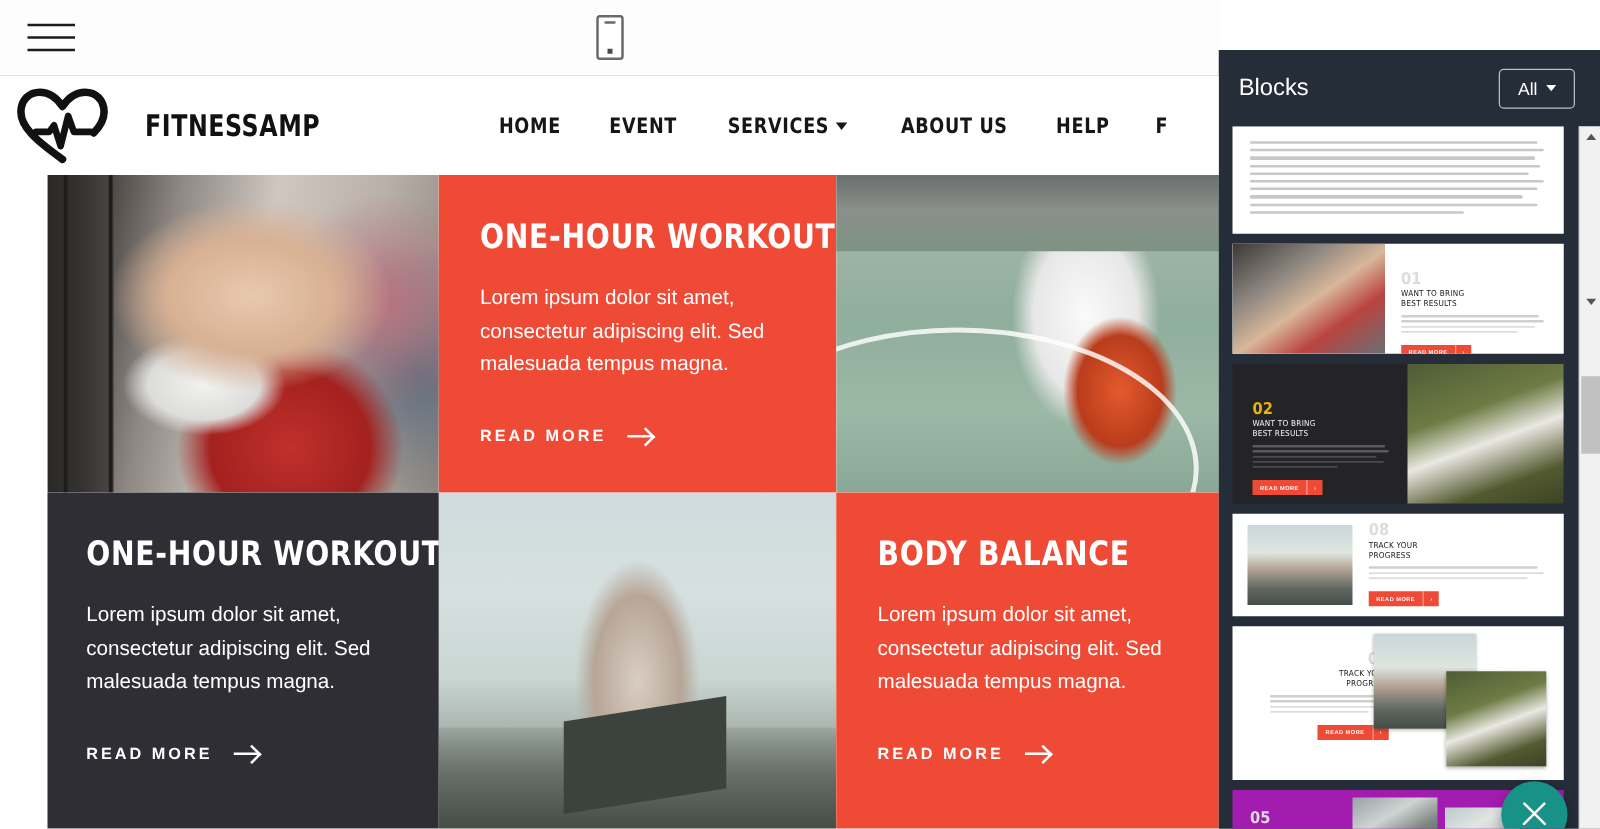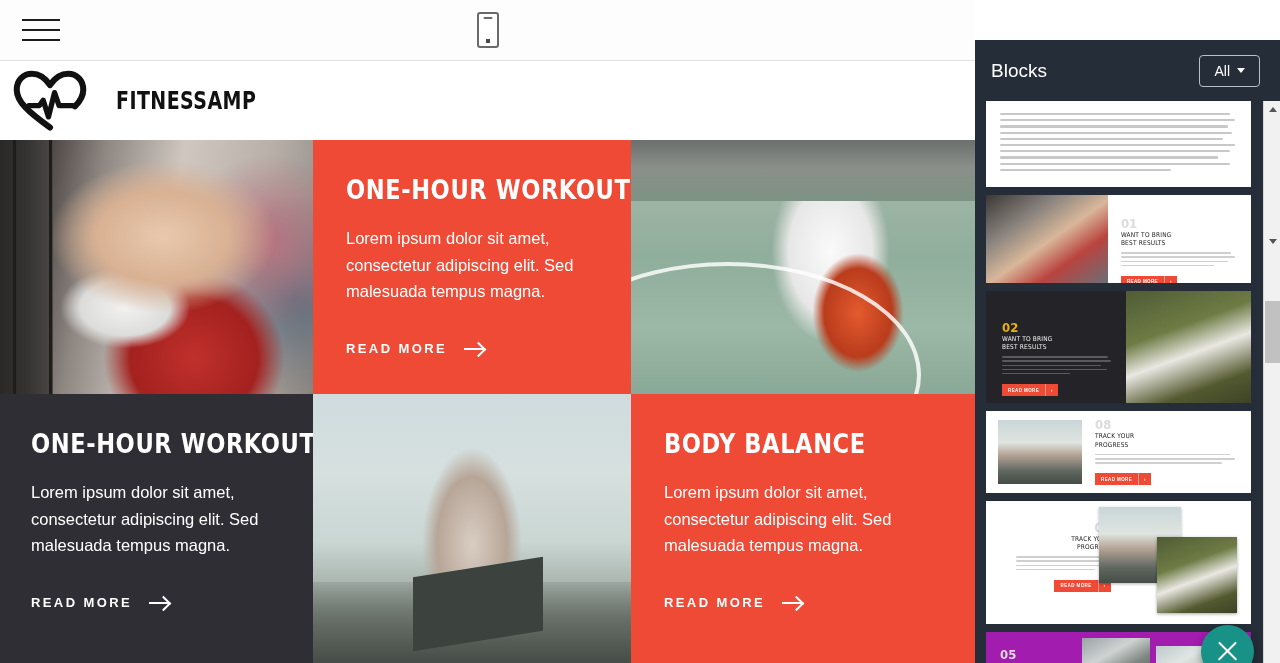--- a/index.html
+++ b/index.html
@@ -102,20 +102,21 @@
   }
 
   
   .grid {
     position: relative;
     width: 1159px;
     height: 523px;
     display: grid;
     grid-template-columns: 313px 318px 344px;
     grid-template-rows: 254px 269px;
+    margin-left: 38px;
   }
   .cell { position: relative; overflow: hidden; }
 
   .cell-orange { background: #ef4a35; }
   .cell-dark   { background: #2e2e34; }
 
   .cell-pad { padding: 34px 33px 0 33px; }
   .cell-pad-lg { padding: 34px 33px 0 31px; }
 
   .eyebrow {
@@ -407,20 +408,41 @@
     </div>
 
     <div class="site-header">
       <div class="brand">
         <svg class="brand-mark" viewBox="0 0 100 82">
           <path d="M50 76 C22 56 6 42 6 26 C6 13 15 5 26 5 C36 5 44 11 50 20 C56 11 64 5 74 5 C85 5 94 13 94 26 C94 34 90 41 83 48" fill="none" stroke="#111" stroke-width="8" stroke-linecap="round" stroke-linejoin="round"></path>
           <polyline points="22,47 36,47 41,40 48,62 56,30 62,47 80,47" fill="none" stroke="#111" stroke-width="7" stroke-linecap="round" stroke-linejoin="round"></polyline>
         </svg>
         <div class="brand-name">FITNESSAMP</div>
       </div>
+      <nav class="site-nav">
+        <div class="nav-item">
+          <span>HOME</span>
+        </div>
+        <div class="nav-item">
+          <span>EVENT</span>
+        </div>
+        <div class="nav-item">
+          <span>SERVICES</span>
+          <span class="caret"></span>
+        </div>
+        <div class="nav-item">
+          <span>ABOUT US</span>
+        </div>
+        <div class="nav-item">
+          <span>HELP</span>
+        </div>
+        <div class="nav-item">
+          <span>F</span>
+        </div>
+      </nav>
     </div>
 
     <div class="grid">
 
       <div class="cell">
         <div class="photo photo-gym"></div>
       </div>
 
       <div class="cell cell-orange cell-pad">
         <div class="card-title">ONE-HOUR WORKOUT</div>

